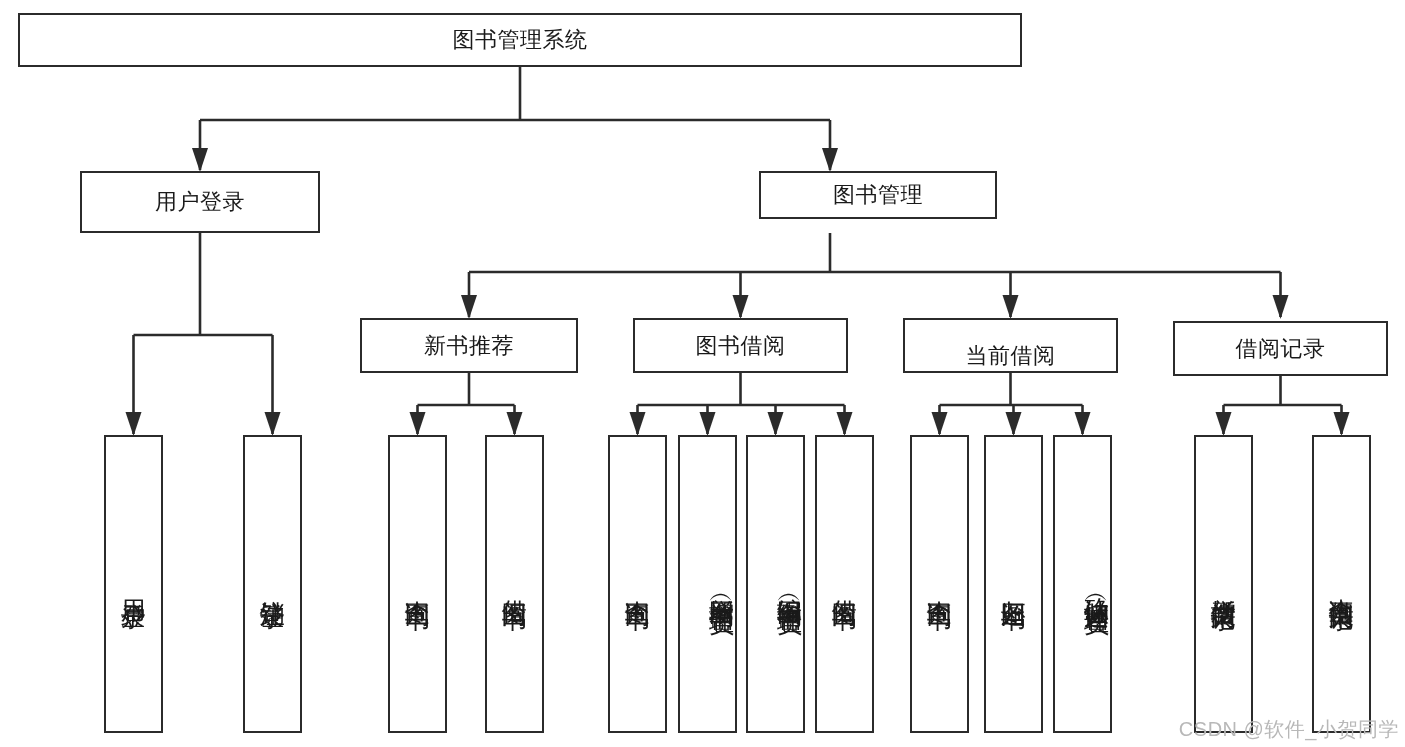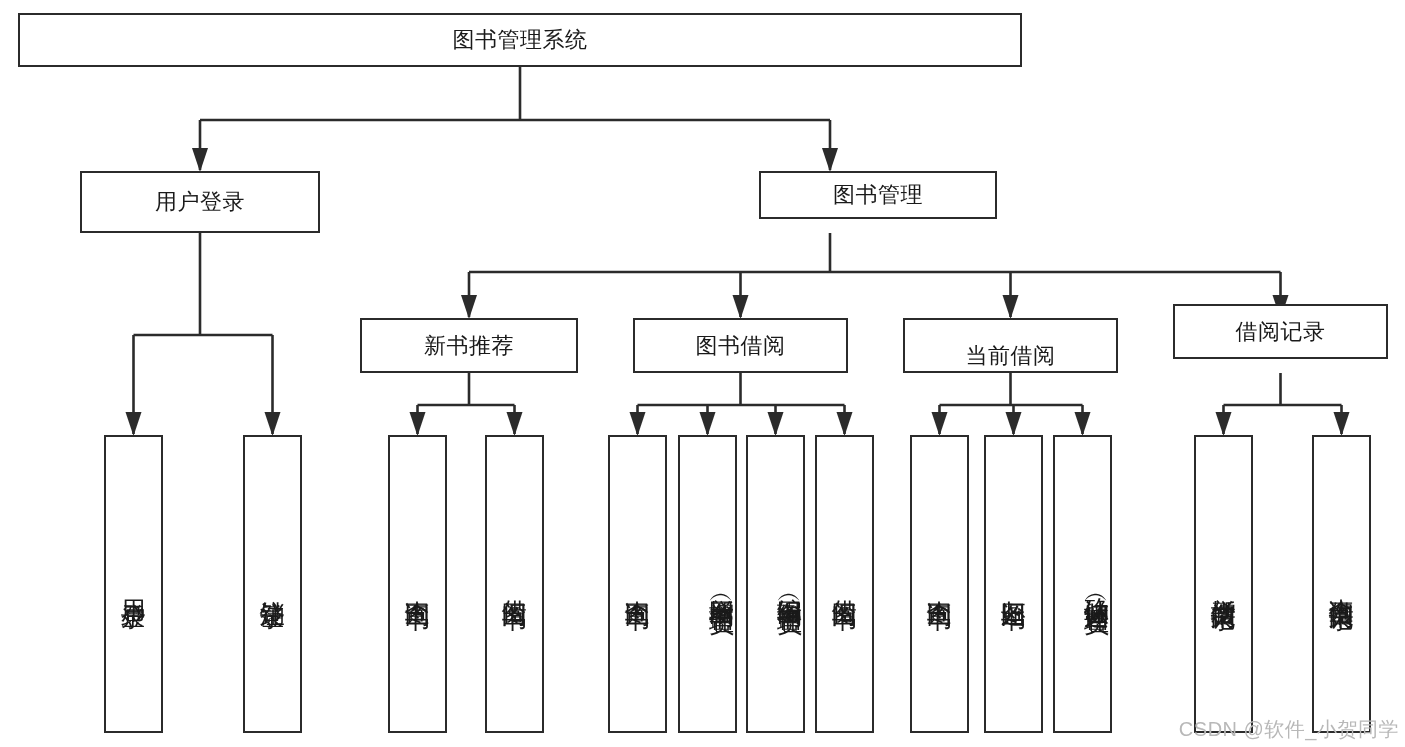--- a/index.html
+++ b/index.html
@@ -139,21 +139,21 @@
       </div>
       <div class="node horiz" style="left: 360px; top: 318px; width: 218px; height: 55px;">
         <span class="label">新书推荐</span>
       </div>
       <div class="node horiz" style="left: 633px; top: 318px; width: 215px; height: 55px; justify-content: center;">
         <span class="label">图书借阅</span>
       </div>
       <div class="node horiz" style="left: 903px; top: 318px; width: 215px; height: 55px; align-items: flex-end;">
         <span class="label">当前借阅</span>
       </div>
-      <div class="node horiz" style="left: 1173px; top: 304px; width: 215px; height: 55px;">
+      <div class="node horiz" style="left: 1173px; top: 321px; width: 215px; height: 55px;">
         <span class="label">借阅记录</span>
       </div>
       <div class="node vert centered" style="left: 104px; top: 435px; width: 59px; height: 298px;">
         <span class="label">用户登录</span>
       </div>
       <div class="node vert centered" style="left: 243px; top: 435px; width: 59px; height: 298px;">
         <span class="label">注销登录</span>
       </div>
       <div class="node vert centered" style="left: 388px; top: 435px; width: 59px; height: 298px;">
         <span class="label">查询图书</span>

